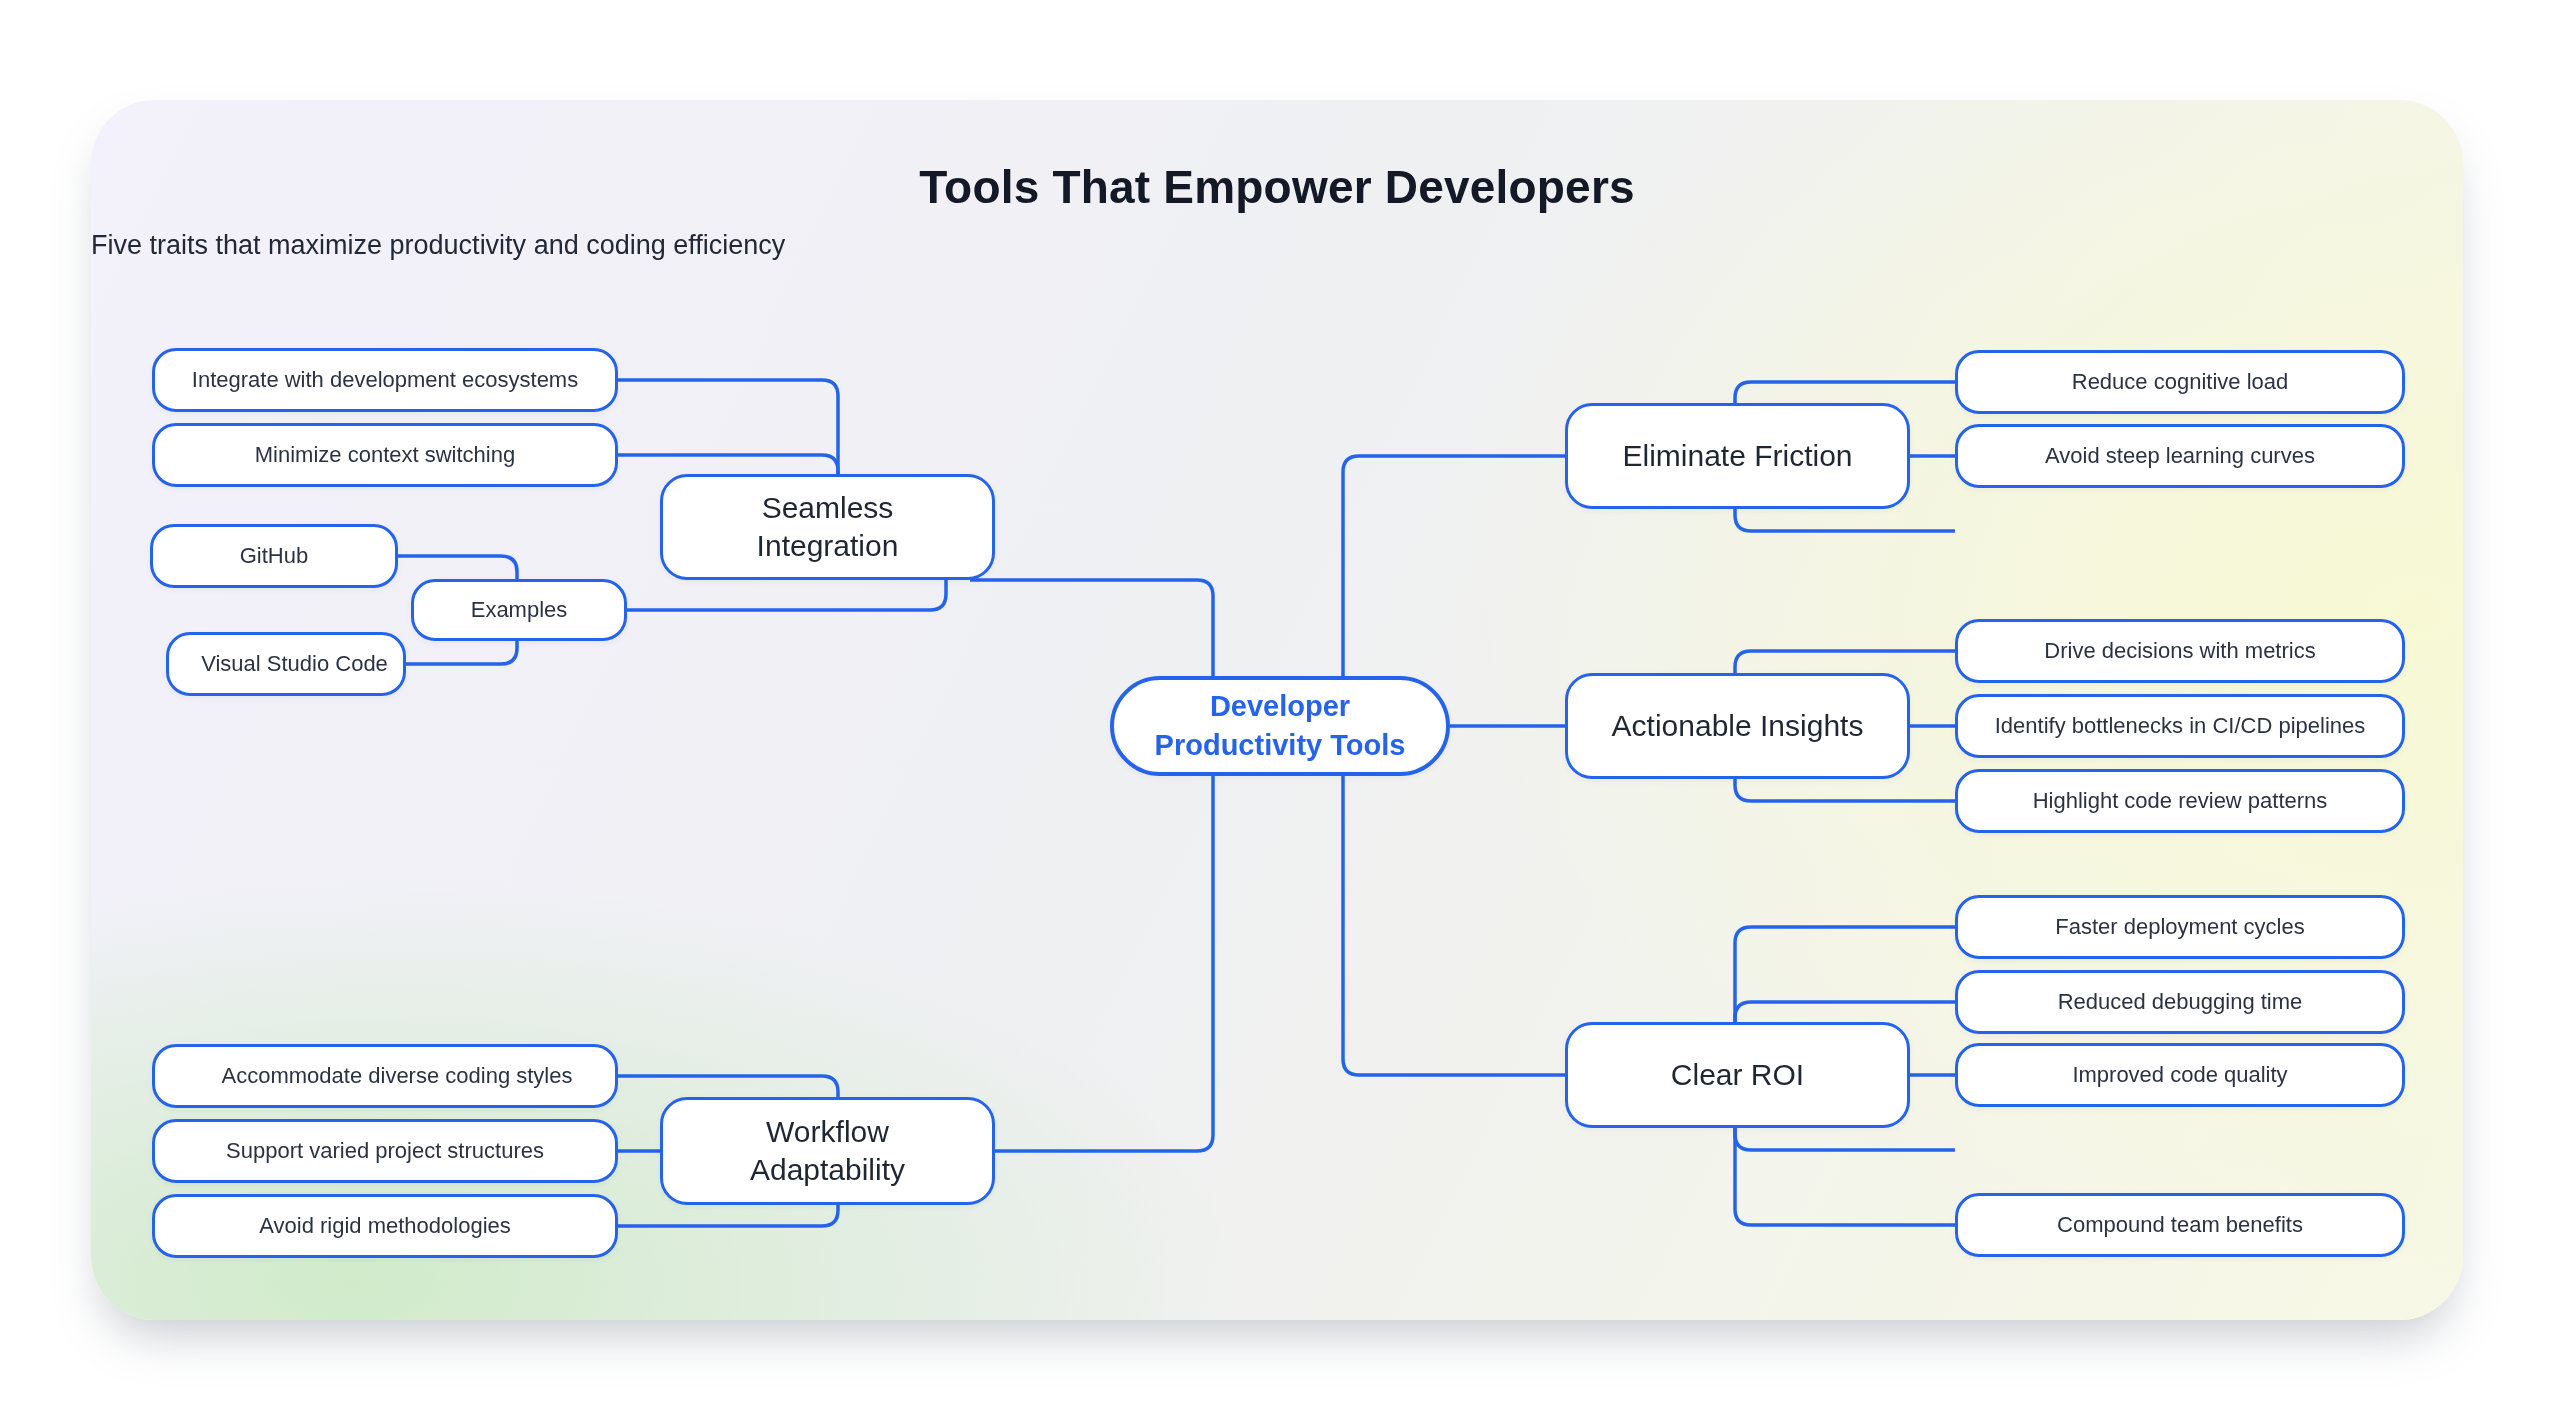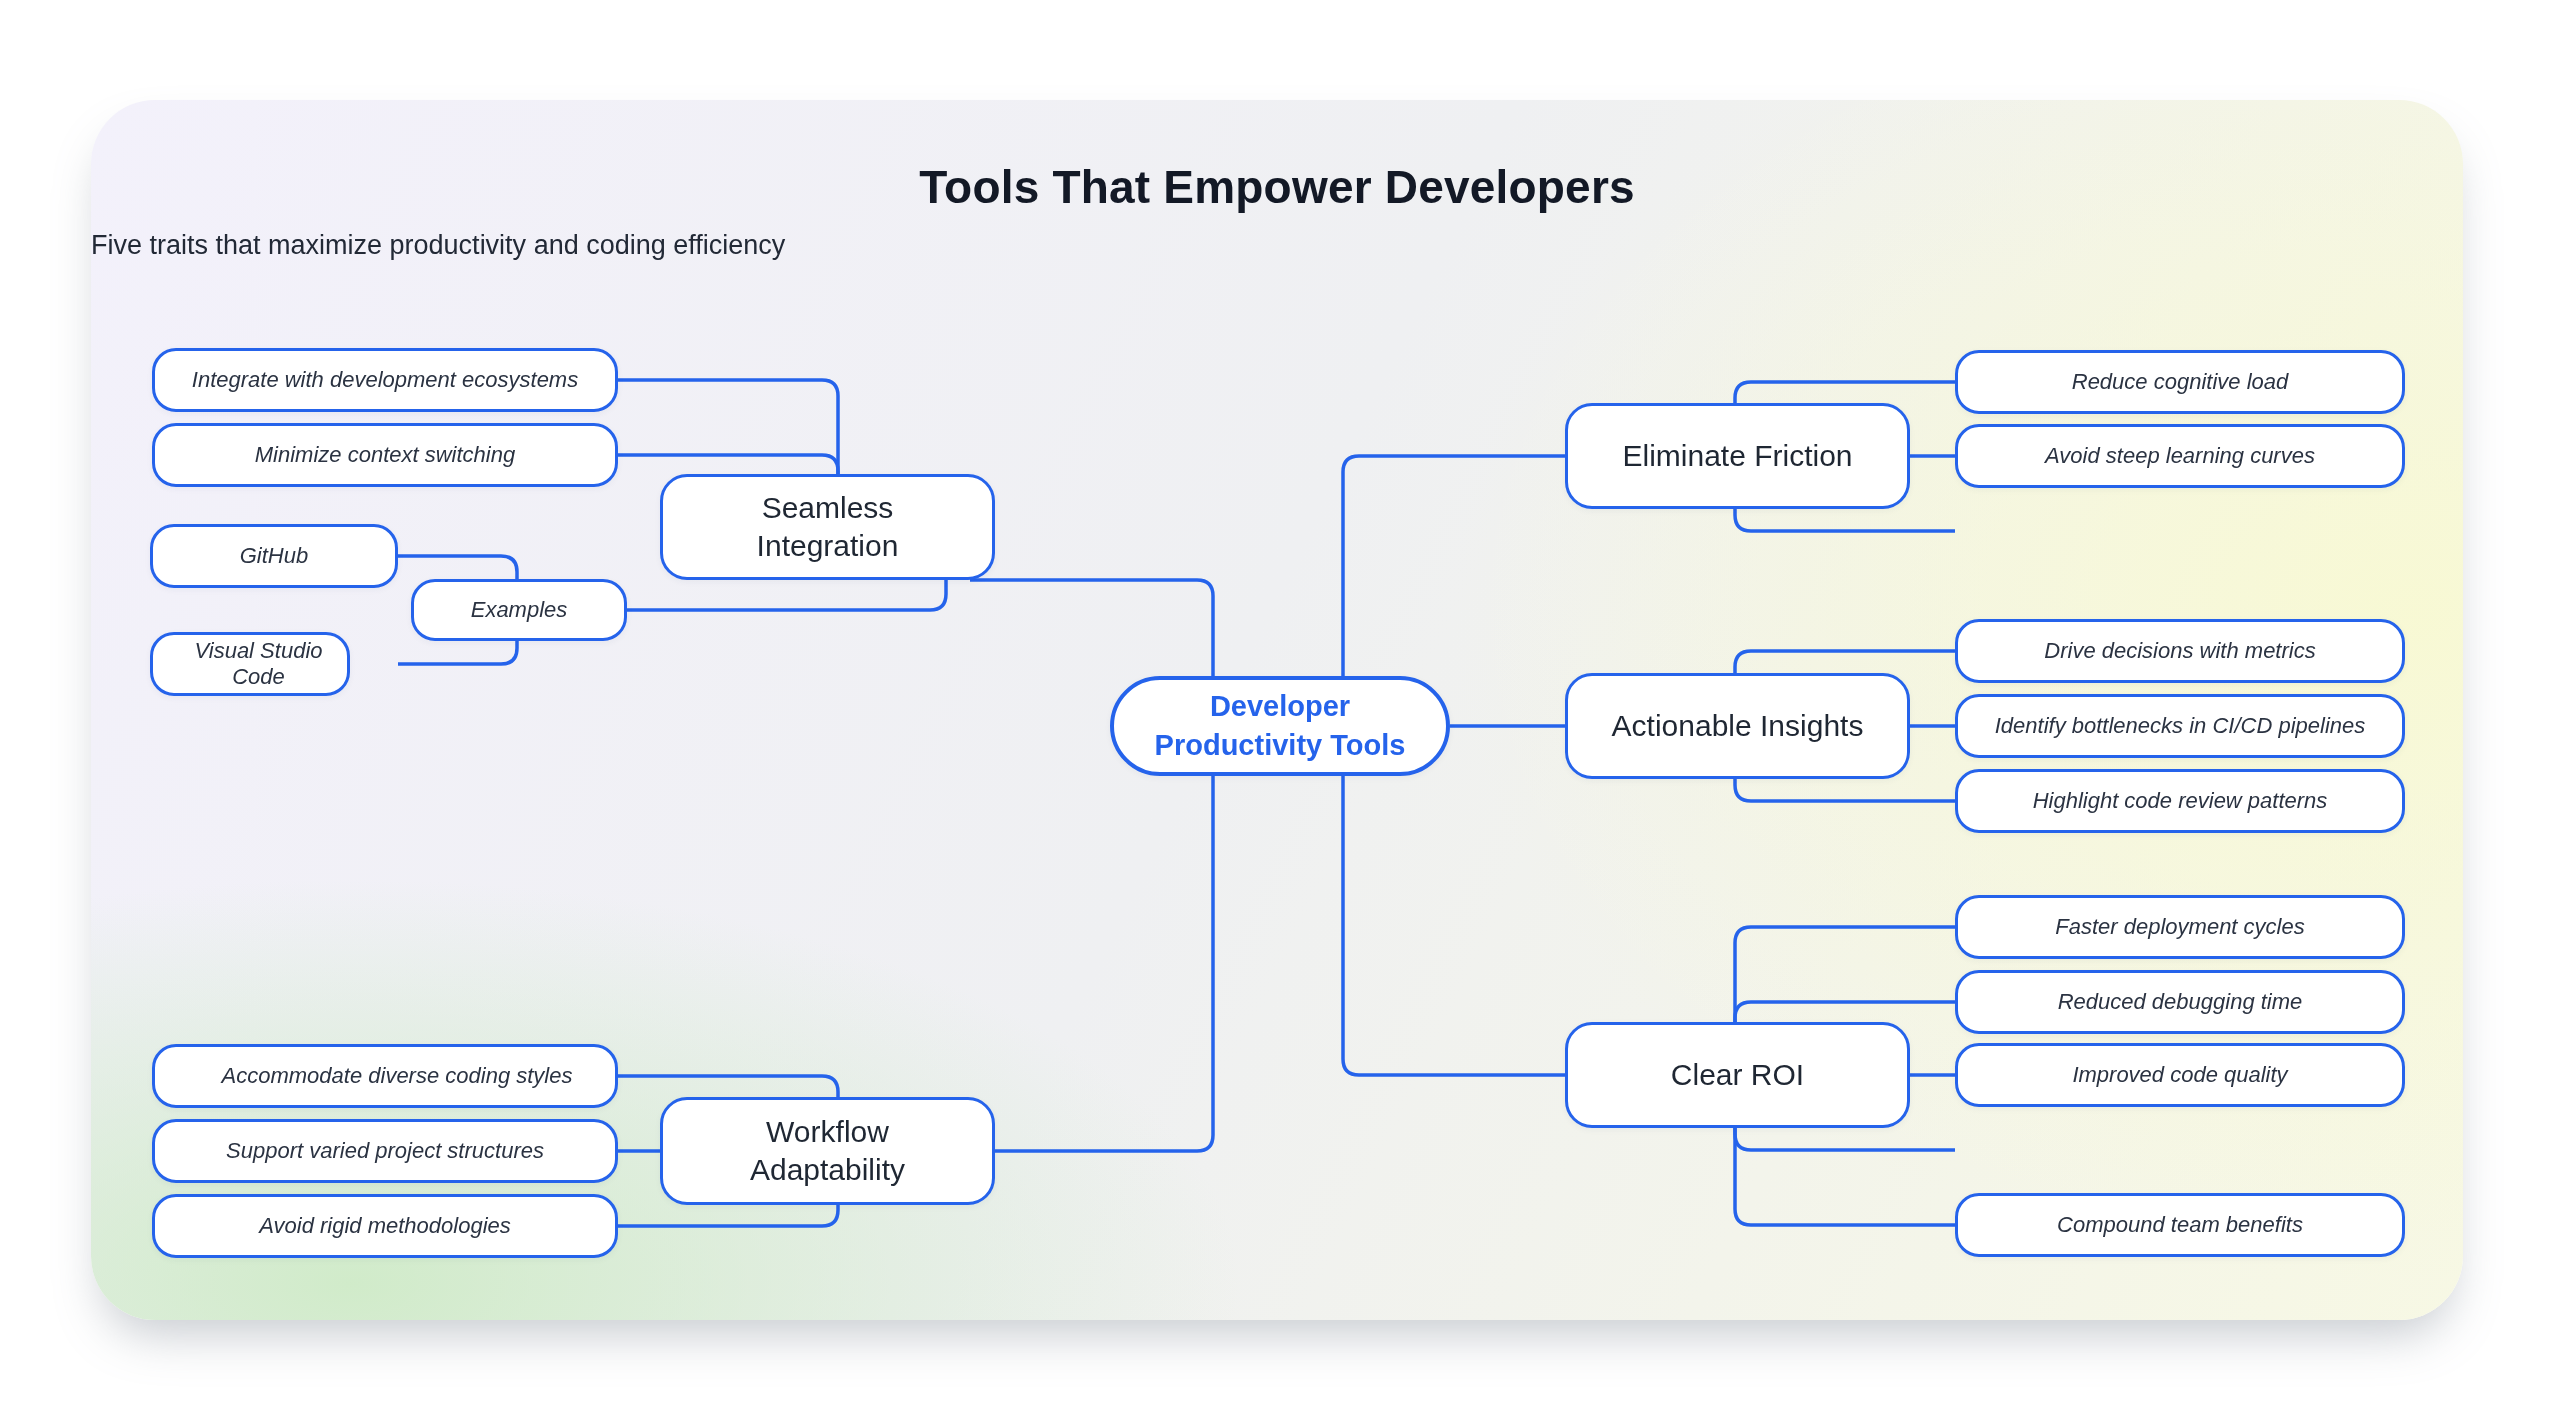--- a/index.html
+++ b/index.html
@@ -34,21 +34,21 @@
     position: absolute;
     background: #ffffff;
     border: 3px solid #2563eb;
     border-radius: 24px;
     display: flex; align-items: center; justify-content: center;
     text-align: center;
     color: #2b3342;
     box-sizing: border-box;
     box-shadow: 0 2px 6px rgba(30,50,90,0.05);
   }
-  .leaf { font-size: 22px; font-weight: 400; padding: 0 12px; font-style: italic; }
+  .leaf { font-size: 22px; font-weight: 400; padding: 0 12px; }
   .section {
     font-size: 30px; font-weight: 400; color: #1f2733;
     border-width: 3.5px; border-radius: 27px; line-height: 1.28;
   }
   .section .inner { display: block; }
   .section-narrow .inner { max-width: 230px; }
   .root-node {
     border-width: 4px; border-radius: 50px;
     font-size: 29px; font-weight: 700; color: #2563eb; line-height: 1.34;
   }
@@ -87,21 +87,21 @@
     <path d="M 1735 1128 V 1209 Q 1735 1225 1751 1225 H 1955"></path>
   </svg>
 
   <div class="page-title">Tools That Empower Developers</div>
   <div class="page-subtitle">Five traits that maximize productivity and coding efficiency</div>
 
   <div class="node leaf" style="left:152px; top:348px; width:466px; height:64px;">Integrate with development ecosystems</div>
   <div class="node leaf" style="left:152px; top:423px; width:466px; height:64px;">Minimize context switching</div>
   <div class="node leaf" style="left:150px; top:524px; width:248px; height:64px;">GitHub</div>
   <div class="node leaf" style="left:411px; top:579px; width:216px; height:62px;">Examples</div>
-  <div class="node leaf" style="left:150px; top:632px; width:200px; height:64px;padding-left:29px;">Visual Studio Code</div>
+  <div class="node leaf" style="left:166px; top:632px; width:240px; height:64px;padding-left:29px;">Visual Studio Code</div>
   <div class="node section section-narrow" style="left:660px; top:474px; width:335px; height:106px;">
     <span class="inner">Seamless Integration</span>
   </div>
 
   <div class="node leaf" style="left:152px; top:1044px; width:466px; height:64px;padding-left:36px;">Accommodate diverse coding styles</div>
   <div class="node leaf" style="left:152px; top:1194px; width:466px; height:64px;">Avoid rigid methodologies</div>
   <div class="node leaf" style="left:152px; top:1119px; width:466px; height:64px;">Support varied project structures</div>
   <div class="node section section-narrow" style="left:660px; top:1097px; width:335px; height:108px;">
     <span class="inner">Workflow Adaptability</span>
   </div>

